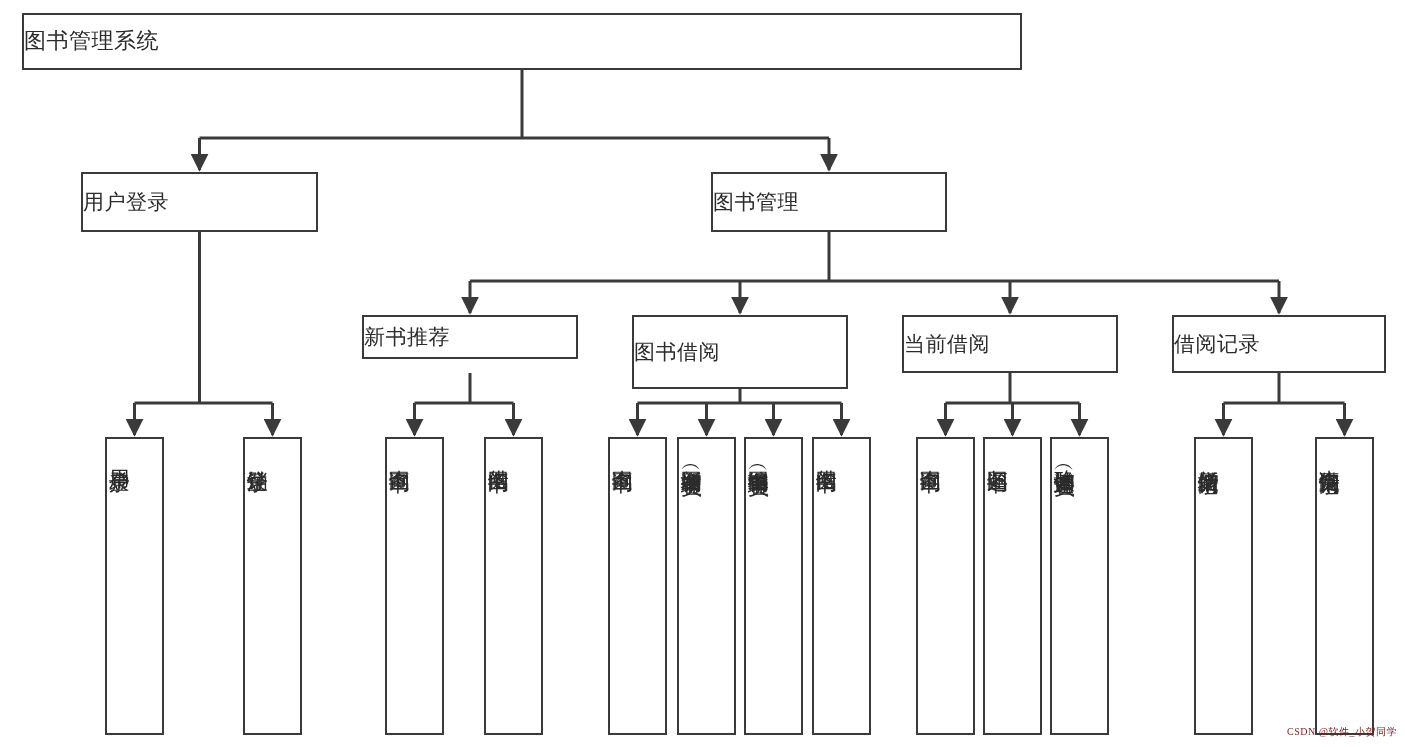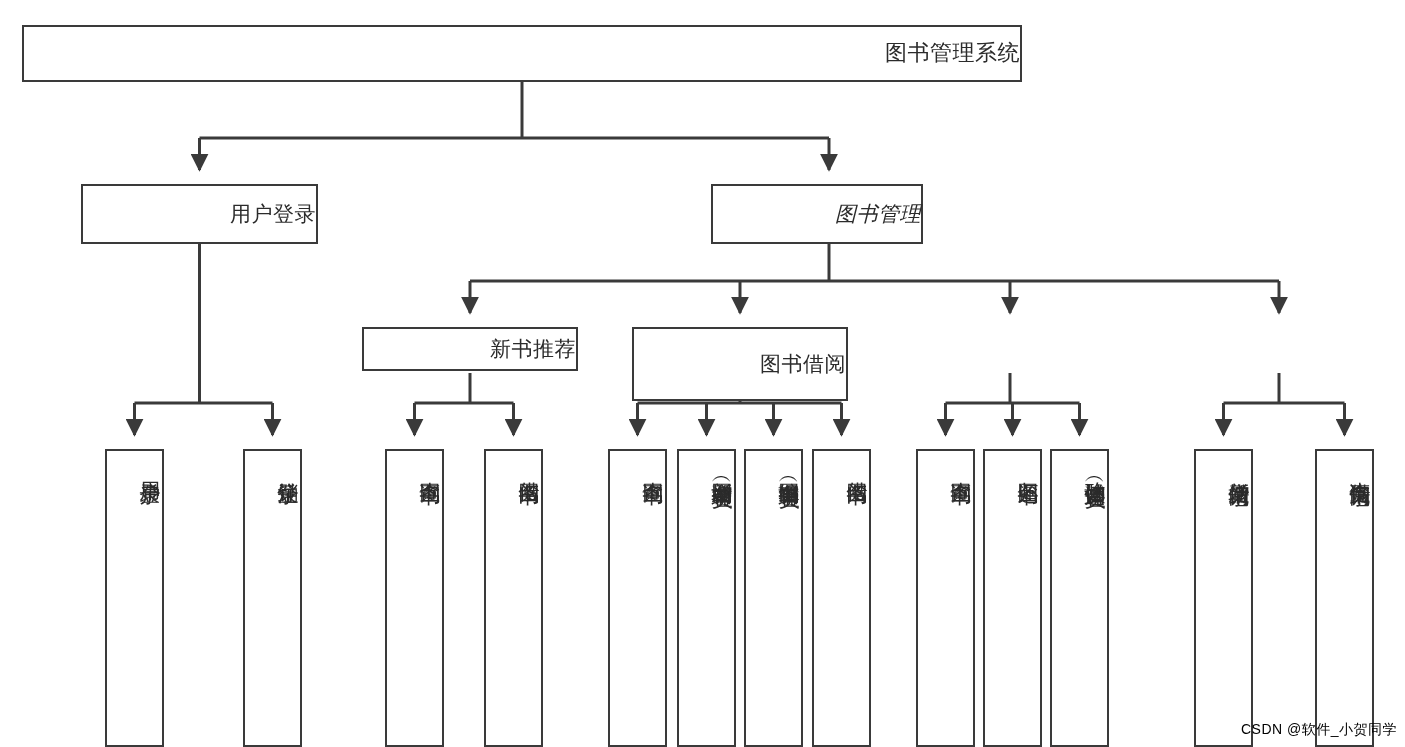--- a/index.html
+++ b/index.html
@@ -26,23 +26,22 @@
     height: 747px;
     pointer-events: none;
   }
   .node {
     position: absolute;
     box-sizing: border-box;
     background: #ffffff;
     border: 2px solid #3a3a3a;
     display: flex;
     align-items: center;
-    justify-content: flex-end;
+    justify-content: flex-start;
     color: #2b2b2b;
-    margin-top: 12px;
   }
   .node .label {
     display: block;
     text-align: center;
     line-height: 1.12;
     letter-spacing: 0.5px;
     white-space: nowrap;
   }
   .node.horiz .label {
     font-size: 21px;
@@ -59,25 +58,26 @@
     text-orientation: upright;
     font-size: 21px;
     line-height: 1.16;
     letter-spacing: 1px;
     white-space: normal;
   }
   #watermark {
     position: absolute;
     right: 8px;
     bottom: 8px;
-    font-size: 14px;
-    color: #000000;
+    font-size: 10px;
+    color: #7f1d1d;
     letter-spacing: 0.5px;
     white-space: nowrap;
     user-select: none;
+    font-family: Liberation Serif, serif;
   }
 </style>
 </head>
 <body>
 
 <div id="diagram-root">
 
   <svg id="edge-layer" viewBox="0 0 1405 747" width="1405" height="747" xmlns="http://www.w3.org/2000/svg">
     <defs>
       <marker id="arrow" viewBox="0 0 10 10" refX="9" refY="5" markerWidth="6" markerHeight="6" orient="auto-start-reverse">
@@ -121,29 +121,35 @@
       </g>
   </svg>
 
   <div class="node root horiz" style="left: 22px; top: 13px; width: 1000px; height: 57px;">
     <span class="label">图书管理系统</span>
   </div>
 
   <div class="node horiz" style="left: 81px; top: 172px; width: 237px; height: 60px;">
     <span class="label">用户登录</span>
   </div>
-  <div class="node horiz" style="left: 711px; top: 172px; width: 212px; height: 60px; font-style: italic;">
+  <div class="node horiz" style="left: 711px; top: 172px; width: 236px; height: 60px;">
     <span class="label">图书管理</span>
   </div>
 
   <div class="node horiz" style="left: 362px; top: 315px; width: 216px; height: 44px;">
     <span class="label">新书推荐</span>
   </div>
   <div class="node horiz" style="left: 632px; top: 315px; width: 216px; height: 74px;">
     <span class="label">图书借阅</span>
+  </div>
+  <div class="node horiz" style="left: 902px; top: 315px; width: 216px; height: 58px;">
+    <span class="label">当前借阅</span>
+  </div>
+  <div class="node horiz" style="left: 1172px; top: 315px; width: 214px; height: 58px;">
+    <span class="label">借阅记录</span>
   </div>
 
   <div class="node vert" style="left: 105px; top: 437px; width: 59px; height: 298px;">
     <span class="label">用户登录</span>
   </div>
   <div class="node vert" style="left: 243px; top: 437px; width: 59px; height: 298px;">
     <span class="label">注销登录</span>
   </div>
   <div class="node vert" style="left: 385px; top: 437px; width: 59px; height: 298px;">
     <span class="label">查询图书</span>

